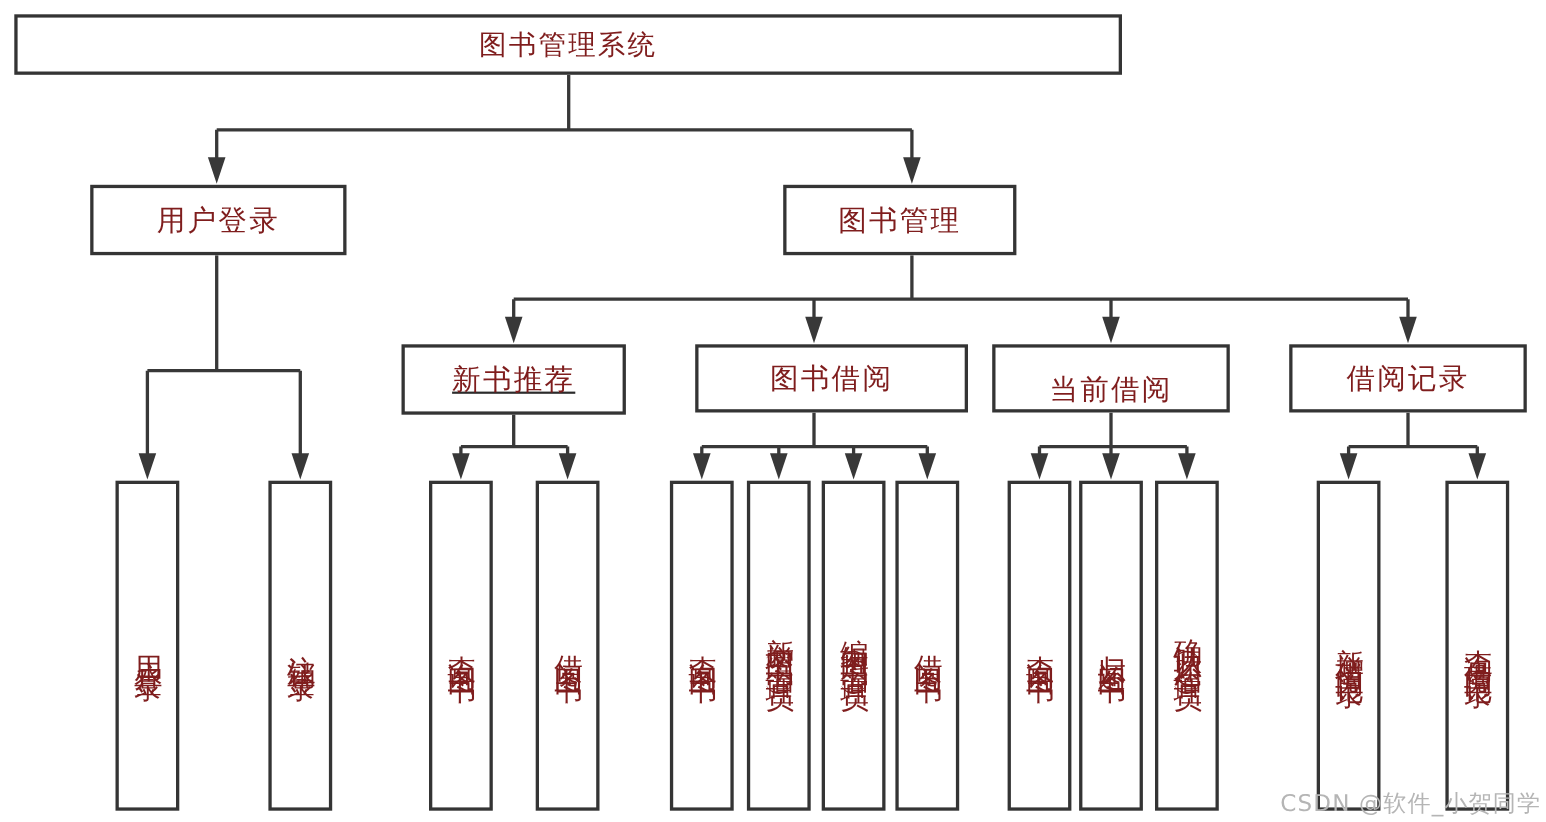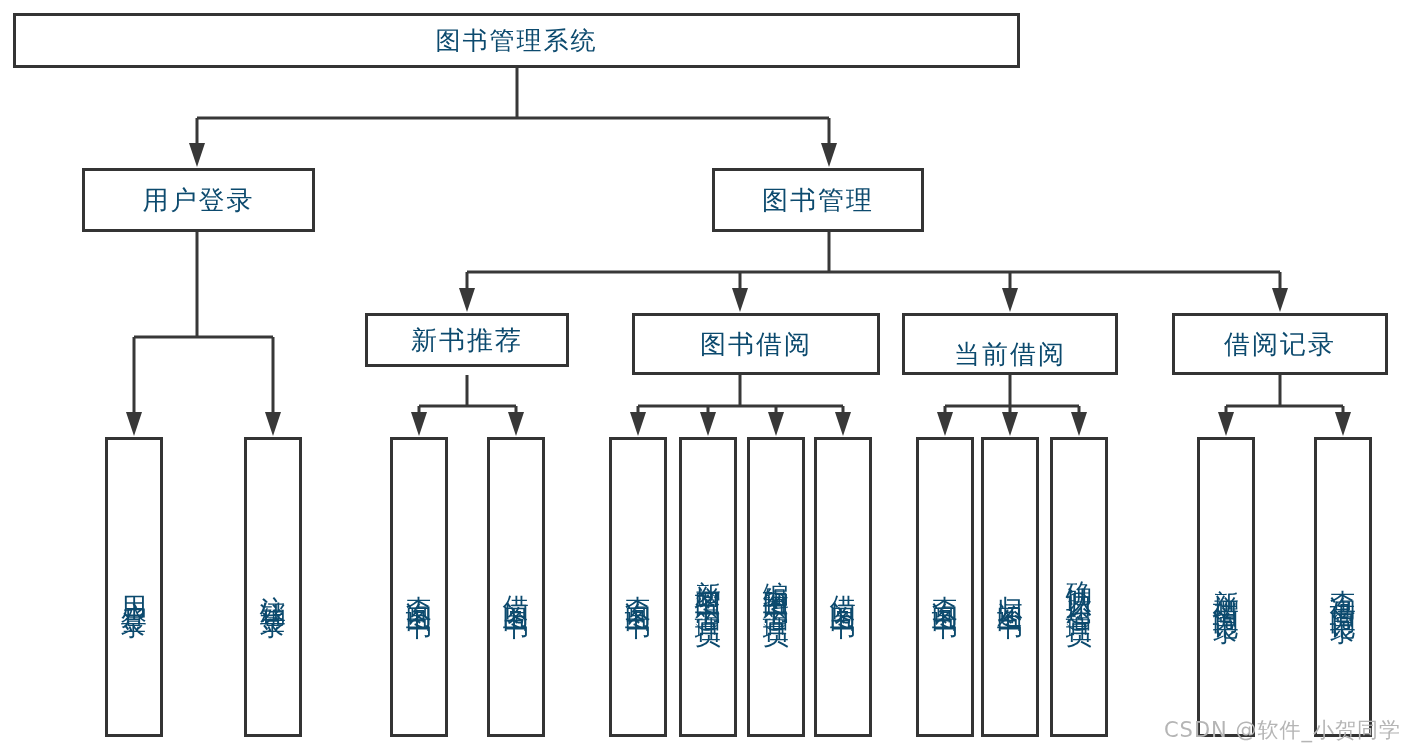--- a/index.html
+++ b/index.html
@@ -14,21 +14,21 @@
     background:#ffffff; overflow:hidden;
   }
   .wires { position:absolute; left:0; top:0; width:1405px; height:747px; }
   .wires path { stroke:#383838; stroke-width:3; fill:none; }
   .wires polygon { fill:#383838; stroke:none; }
   .node {
     position:absolute; border:3px solid #343434; background:#ffffff;
     display:flex; align-items:center; justify-content:center;
   }
   .node span {
-    font-size:26px; letter-spacing:2px; color:#0c4a6e; white-space:nowrap;
+    font-size:26px; letter-spacing:2px; color:#7f1d1d; white-space:nowrap;
   }
   .root span { font-size:25px; }
   .leaf span {
     writing-mode:vertical-rl; text-orientation:mixed;
     font-size:26px; letter-spacing:6px; line-height:1.1;
   }
   .watermark {
     position:absolute; right:4px; bottom:3px;
     font-size:21px; color:#b5b5b5; letter-spacing:1px;
     z-index:5; white-space:nowrap;
@@ -75,21 +75,21 @@
     <span>图书管理系统</span>
   </div>
 
   <div class="node" style="left:82px; top:168px; width:233px; height:64px;">
     <span>用户登录</span>
   </div>
   <div class="node" style="left:712px; top:168px; width:212px; height:64px;">
     <span>图书管理</span>
   </div>
 
-  <div class="node" style="left:365px; top:313px; width:204px; height:54px;">
+  <div class="node" style="left:365px; top:313px; width:204px; height:64px;text-decoration:underline;">
     <span>新书推荐</span>
   </div>
   <div class="node" style="left:632px; top:313px; width:248px; height:62px;">
     <span>图书借阅</span>
   </div>
   <div class="node" style="left:902px; top:313px; width:216px; height:62px;align-items:flex-end;">
     <span>当前借阅</span>
   </div>
   <div class="node" style="left:1172px; top:313px; width:216px; height:62px;">
     <span>借阅记录</span>

